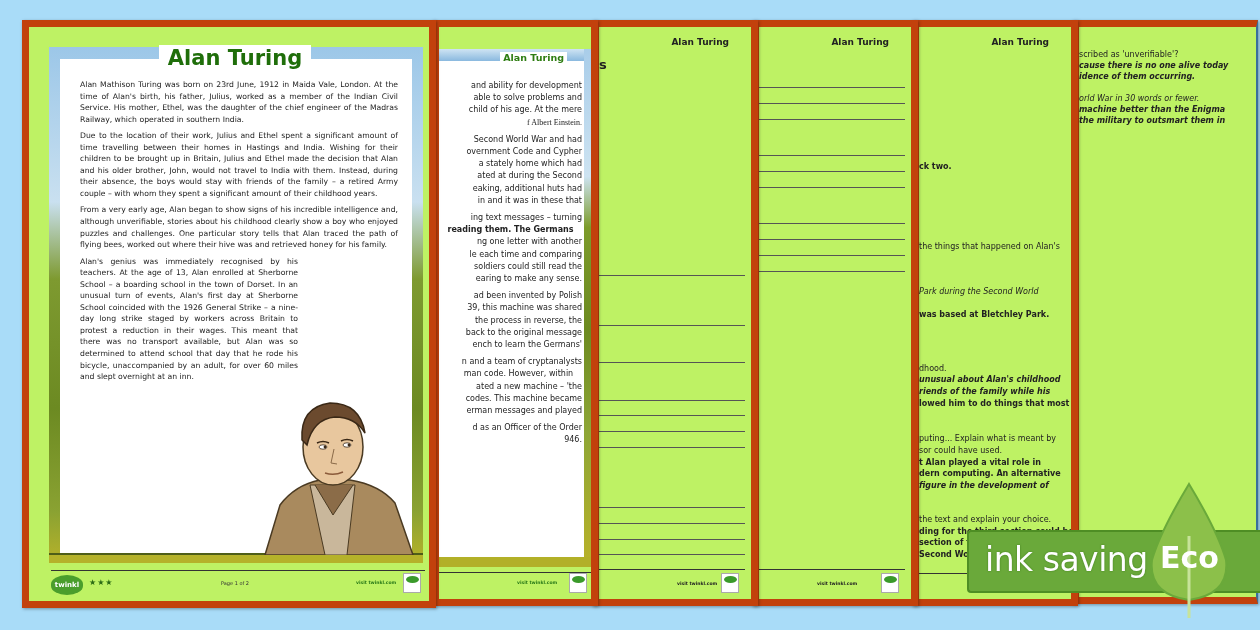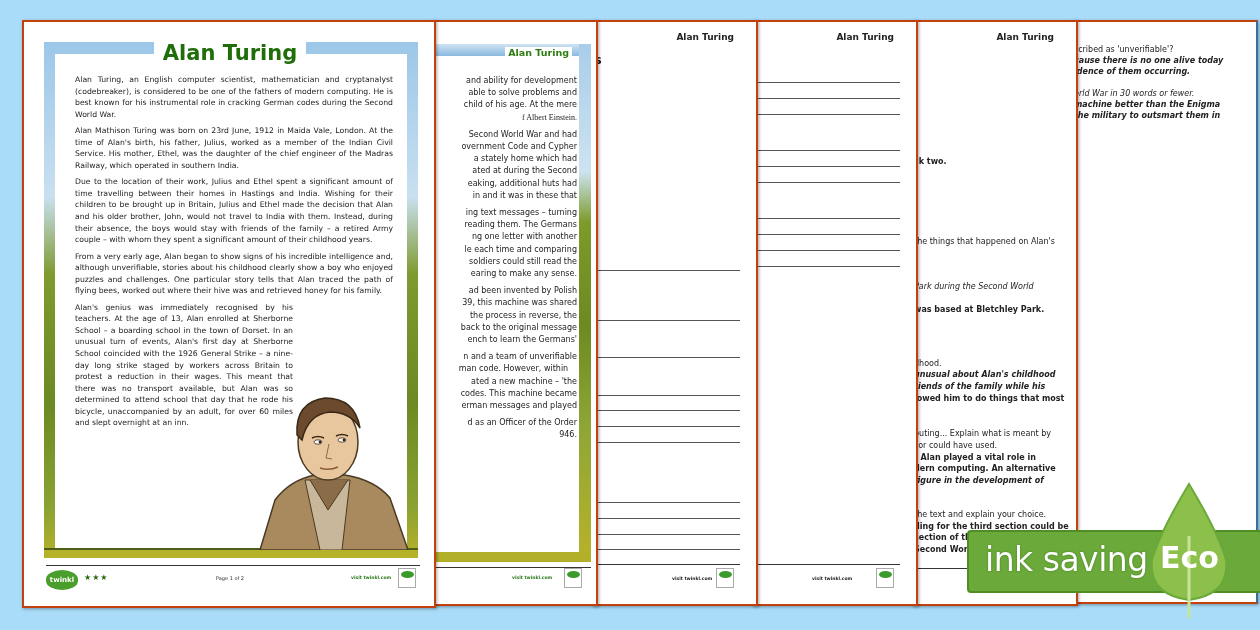--- a/index.html
+++ b/index.html
@@ -1,19 +1,19 @@
 <!DOCTYPE html>
 <html><head>
 <meta charset="utf-8">
 <style>
   * { box-sizing: border-box; margin: 0; padding: 0; }
   html, body { width: 1260px; height: 630px; overflow: hidden; }
   body { background: #a9dcf8; font-family: "DejaVu Sans", sans-serif; position: relative; }
 
-  .page { position: absolute; background: #ffffff; border: 2px solid #c2410c; box-shadow: 1px 1px 3px rgba(0,0,0,0.35); overflow: hidden; }
+  .page { position: absolute; background: #bef264; border: 7px solid #c2410c; box-shadow: 1px 1px 3px rgba(0,0,0,0.35); overflow: hidden; }
   .p5 { left: 1072px; top: 20px; width: 186px; height: 584px; border-right: 2px solid #3a6f9c; }
   .p4 { left: 912px; top: 20px; width: 166px; height: 586px; }
   .p3 { left: 752px; top: 20px; width: 166px; height: 586px; }
   .p2 { left: 592px; top: 20px; width: 166px; height: 586px; }
   .p1 { left: 432px; top: 20px; width: 166px; height: 586px; }
   .p0 { left: 22px; top: 20px; width: 414px; height: 588px; }
 
   .hdr-title { position: absolute; right: 22px; top: 10px; font-weight: bold; font-size: 9px; color: #222; }
   .txt { position: absolute; font-size: 8px; line-height: 11.5px; color: #222; white-space: nowrap; }
   .txt.b { font-weight: bold; }
@@ -143,51 +143,50 @@
       <div class="txt" style="left: 0px; top: 65.2px; width: 143px; text-align: right;">able to solve problems and</div>
       <div class="txt" style="left: 0px; top: 77.4px; width: 143px; text-align: right;">child of his age. At the mere</div>
       <div class="txt" style="left: 0px; top: 89.6px; width: 143px; text-align: right; font-family: Liberation Serif, serif;">f Albert Einstein.</div>
       <div class="txt" style="left: 0px; top: 106.8px; width: 143px; text-align: right;">Second World War and had</div>
       <div class="txt" style="left: 0px; top: 119px; width: 143px; text-align: right;">overnment Code and Cypher</div>
       <div class="txt" style="left: 0px; top: 131.2px; width: 143px; text-align: right;">a stately home which had</div>
       <div class="txt" style="left: 0px; top: 143.4px; width: 143px; text-align: right;">ated at during the Second</div>
       <div class="txt" style="left: 0px; top: 155.6px; width: 143px; text-align: right;">eaking, additional huts had</div>
       <div class="txt" style="left: 0px; top: 167.8px; width: 143px; text-align: right;">in and it was in these that</div>
       <div class="txt" style="left: 0px; top: 185px; width: 143px; text-align: right;">ing text messages – turning</div>
-      <div class="txt" style="left: 0px; top: 197.2px; width: 143px; text-align: right;">reading them. The Germans</div>
+      <div class="txt" style="left: 0px; top: 197.2px; width: 143px; text-align: center; font-weight: bold;">reading them. The Germans</div>
       <div class="txt" style="left: 0px; top: 209.4px; width: 143px; text-align: right;">ng one letter with another</div>
       <div class="txt" style="left: 0px; top: 221.6px; width: 143px; text-align: right;">le each time and comparing</div>
       <div class="txt" style="left: 0px; top: 233.8px; width: 143px; text-align: right;">soldiers could still read the</div>
       <div class="txt" style="left: 0px; top: 246px; width: 143px; text-align: right;">earing to make any sense.</div>
       <div class="txt" style="left: 0px; top: 263.2px; width: 143px; text-align: right;">ad been invented by Polish</div>
       <div class="txt" style="left: 0px; top: 275.4px; width: 143px; text-align: right;">39, this machine was shared</div>
       <div class="txt" style="left: 0px; top: 287.6px; width: 143px; text-align: right;">the process in reverse, the</div>
       <div class="txt" style="left: 0px; top: 299.8px; width: 143px; text-align: right;">back to the original message</div>
       <div class="txt" style="left: 0px; top: 312px; width: 143px; text-align: right;">ench to learn the Germans'</div>
-      <div class="txt" style="left: 0px; top: 329.2px; width: 143px; text-align: right;">n and a team of unverifiable</div>
+      <div class="txt" style="left: 0px; top: 329.2px; width: 143px; text-align: right;">n and a team of cryptanalysts</div>
       <div class="txt" style="left: 8px; top: 341.4px; width: 143px; text-align: center;">man code. However, within</div>
       <div class="txt" style="left: 0px; top: 353.6px; width: 143px; text-align: right;">ated a new machine – 'the</div>
       <div class="txt" style="left: 0px; top: 365.8px; width: 143px; text-align: right;">codes. This machine became</div>
       <div class="txt" style="left: 0px; top: 378px; width: 143px; text-align: right;">erman messages and played</div>
       <div class="txt" style="left: 0px; top: 395.2px; width: 143px; text-align: right;">d as an Officer of the Order</div>
       <div class="txt" style="left: 0px; top: 407.4px; width: 143px; text-align: right;">946.</div>
     </div>
   <div class="footer-line" style="left:0;top:545px;width:157px;"></div>
   <div class="footer-visit" style="left:78px;top:553px;">visit twinkl.com</div>
   <div class="badge" style="left:130px;top:546px;"></div>
 </div>
 
 <div class="page p0">
   <div class="p0-frame"></div>
   <div class="p0-inner"></div>
   <div class="p0-bottom-strip"></div>
   <div class="p0-title">Alan Turing</div>
 
   <div class="p0-body">
-    <p>Alan Turing, an English computer scientist, mathematician and cryptanalyst (codebreaker), is considered to be one of the fathers of modern computing. He is best known for his instrumental role in cracking German codes during the Second World War.</p>
     <p>Alan Mathison Turing was born on 23rd June, 1912 in Maida Vale, London. At the time of Alan's birth, his father, Julius, worked as a member of the Indian Civil Service. His mother, Ethel, was the daughter of the chief engineer of the Madras Railway, which operated in southern India.</p>
     <p>Due to the location of their work, Julius and Ethel spent a significant amount of time travelling between their homes in Hastings and India. Wishing for their children to be brought up in Britain, Julius and Ethel made the decision that Alan and his older brother, John, would not travel to India with them. Instead, during their absence, the boys would stay with friends of the family – a retired Army couple – with whom they spent a significant amount of their childhood years.</p>
     <p>From a very early age, Alan began to show signs of his incredible intelligence and, although unverifiable, stories about his childhood clearly show a boy who enjoyed puzzles and challenges. One particular story tells that Alan traced the path of flying bees, worked out where their hive was and retrieved honey for his family.</p>
     <p class="narrow">Alan's genius was immediately recognised by his teachers. At the age of 13, Alan enrolled at Sherborne School – a boarding school in the town of Dorset. In an unusual turn of events, Alan's first day at Sherborne School coincided with the 1926 General Strike – a nine-day long strike staged by workers across Britain to protest a reduction in their wages. This meant that there was no transport available, but Alan was so determined to attend school that day that he rode his bicycle, unaccompanied by an adult, for over 60 miles and slept overnight at an inn.</p>
   </div>
 
   <svg class="portrait" viewBox="0 0 160 170">
     <path d="M10 170 L25 120 Q40 100 65 95 L95 95 Q125 100 140 118 L158 170 Z" fill="#a98a5e" stroke="#4a3a22" stroke-width="1.5"></path>
     <path d="M55 100 L70 170 L92 170 L100 100 Z" fill="#c9b79b" stroke="#4a3a22" stroke-width="1"></path>
     <path d="M60 100 L78 130 L98 100" fill="#8b6c48" stroke="#4a3a22" stroke-width="1"></path>

